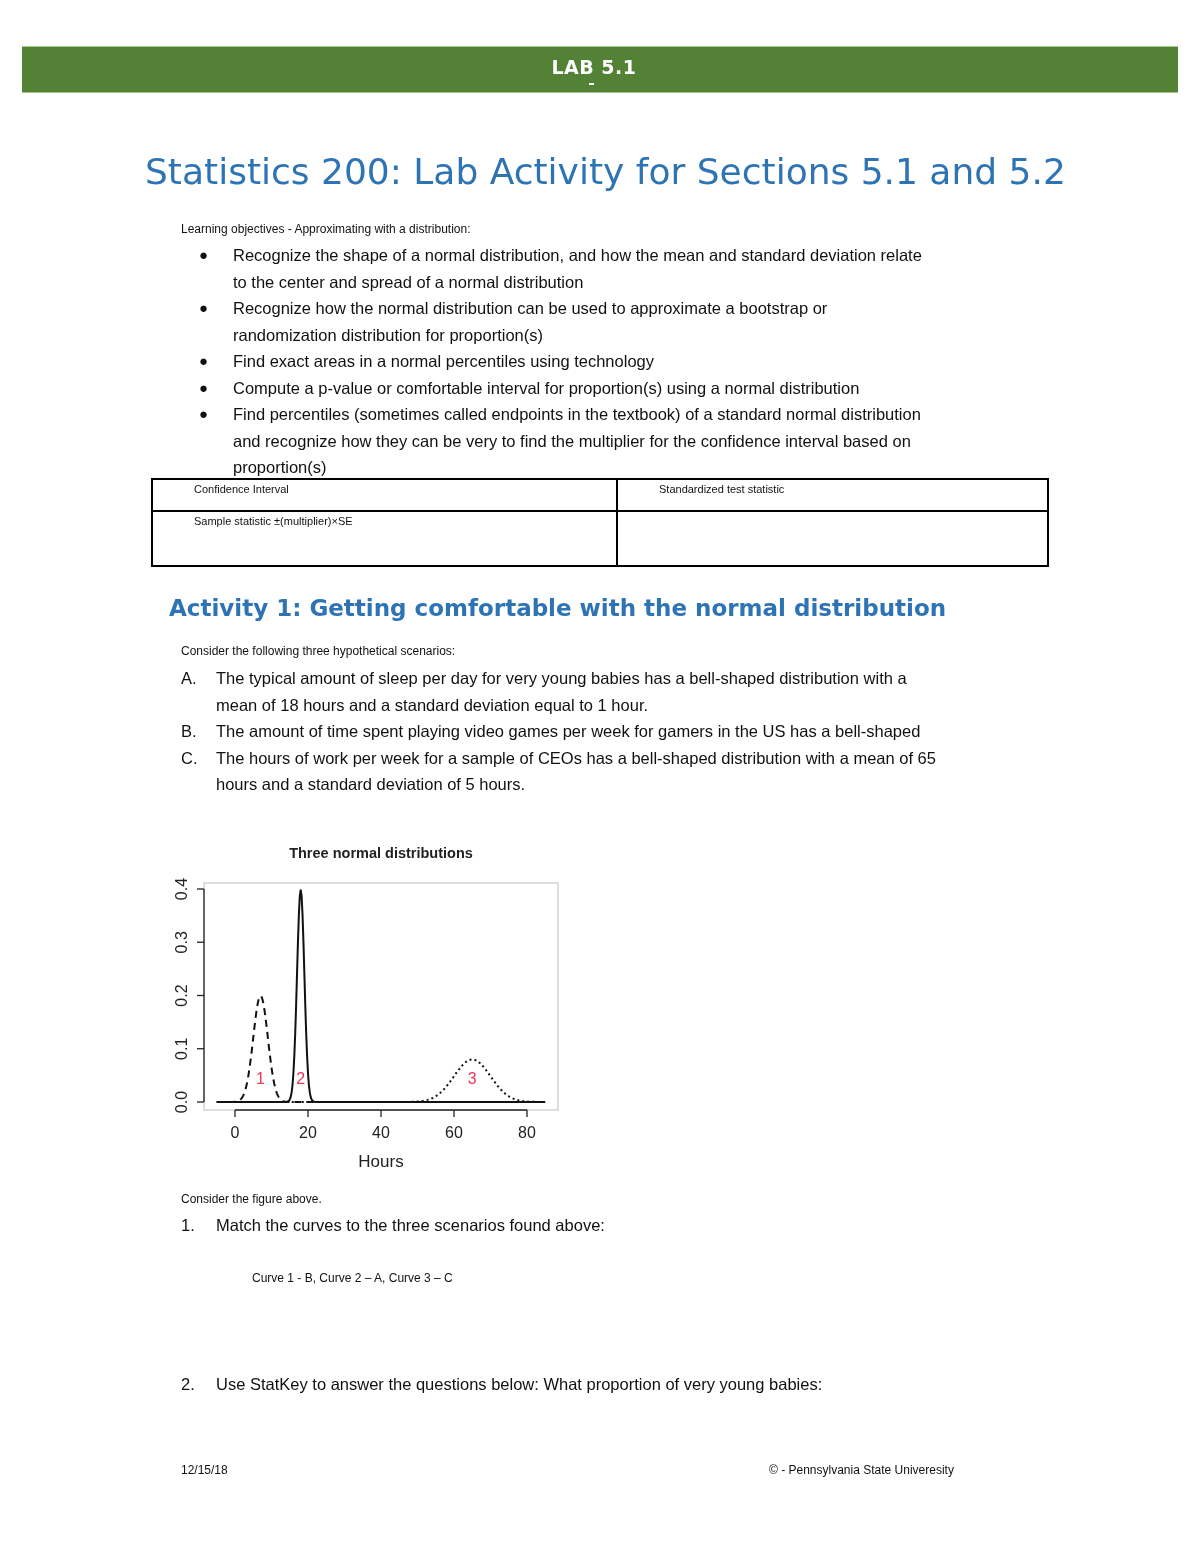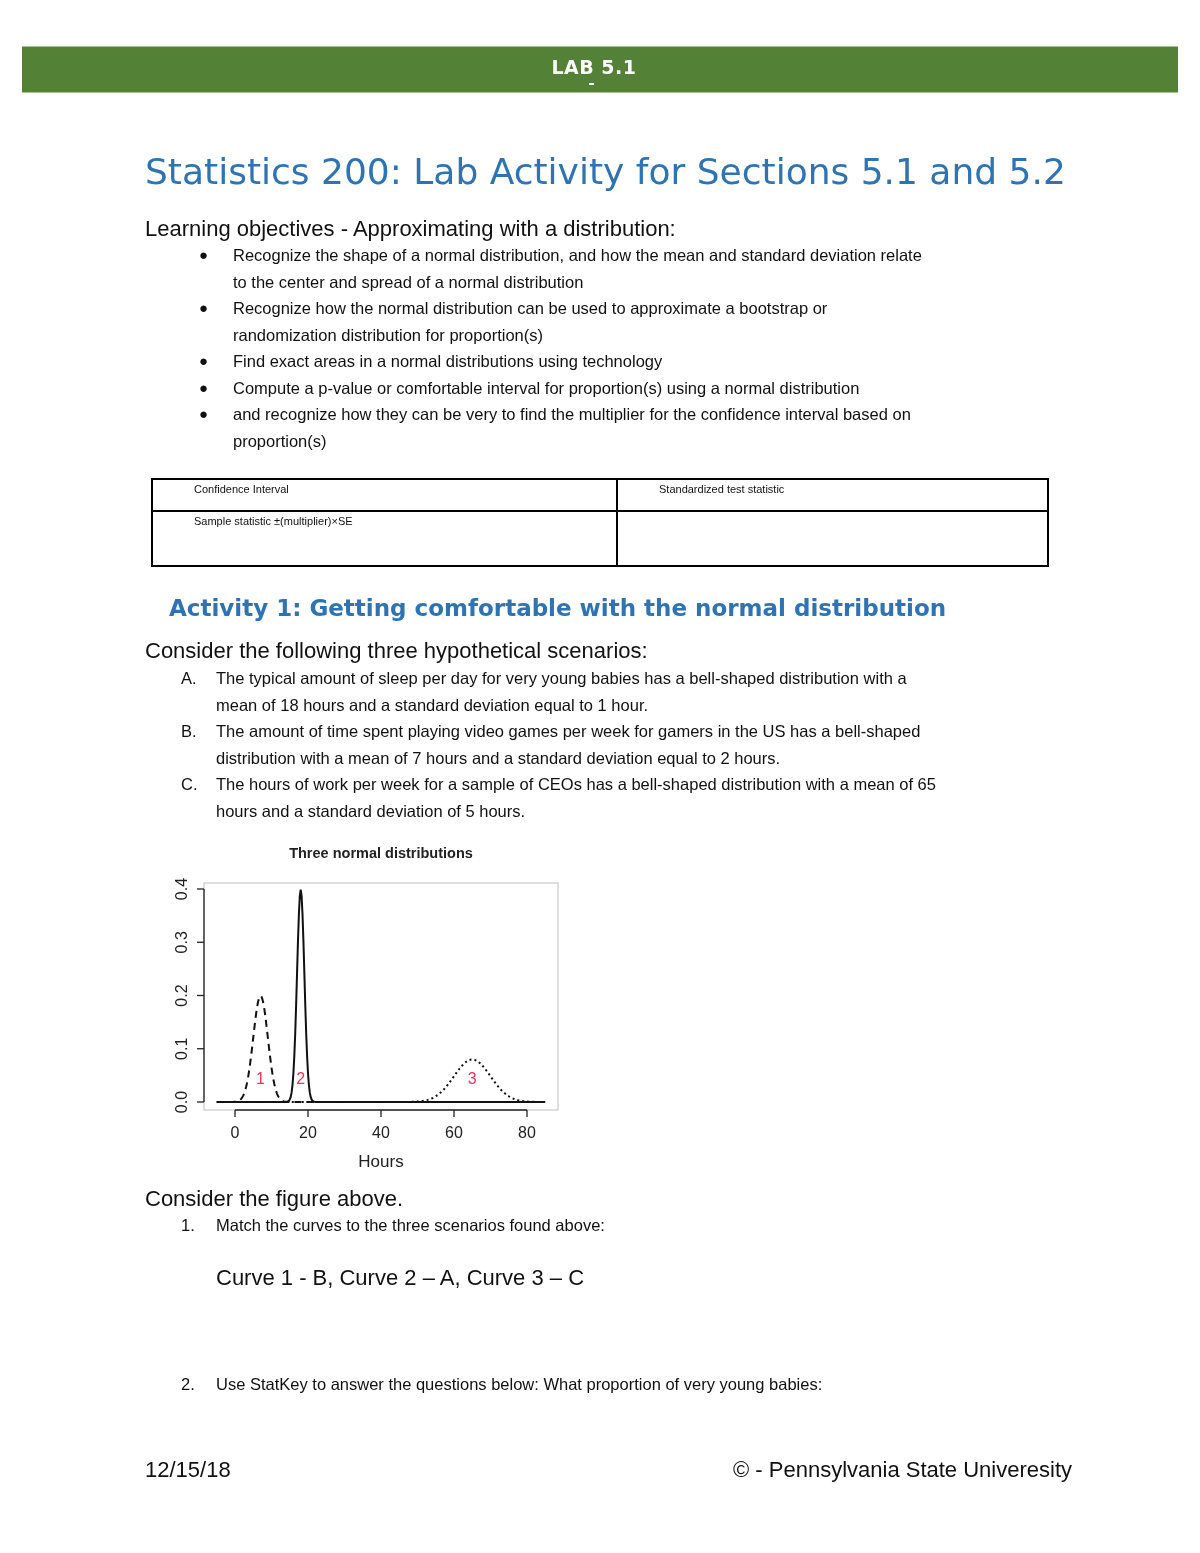--- a/index.html
+++ b/index.html
@@ -5,21 +5,21 @@
   html, body { margin:0; padding:0; background:#ffffff; }
   body { width:1200px; height:1553px; position:relative; overflow:hidden;
          font-family:"Liberation Sans", "DejaVu Sans", sans-serif; color:#111; }
   .hdr { position:absolute; left:22px; top:46px; width:1156px; height:45px;
          background:#538135; border-top:1px solid #a9c48f; border-bottom:1px solid #a9c48f; }
   .hdr-title { position:absolute; left:0; right:12px; top:9px; text-align:center; color:#fff;
                font-family:"DejaVu Sans", sans-serif; font-weight:bold; font-size:19px; letter-spacing:0.5px; }
   .hdr-dash { position:absolute; left:567px; top:36px; width:5px; height:2px; background:#fff; }
   .title { position:absolute; left:145px; top:151px; font-family:"DejaVu Sans", sans-serif;
            font-size:36px; color:#2e74b5; white-space:nowrap; }
-  .txt { position:absolute; font-size:22px; line-height:26.5px; white-space:nowrap; }
+  .txt { position:absolute; font-size:12px; line-height:26.5px; white-space:nowrap;margin-left:36px; }
   .lo-heading { left:145px; top:216px; }
   ul.obj { position:absolute; left:145px; top:242px; margin:0; padding:0; list-style:none; width:930px; }
   ul.obj li { position:relative; padding-left:88px; font-size:16.5px; line-height:26.5px; }
   ul.obj li .bullet { position:absolute; left:54px; top:0; font-size:15px; }
   table.formula { position:absolute; left:151px; top:478px; width:898px; border-collapse:collapse; }
   table.formula td { border:2px solid #000; font-size:11px; vertical-align:top; padding:3px 0 0 41px; }
   table.formula tr.r1 td { height:27px; }
   table.formula tr.r2 td { height:50px; }
   .act { position:absolute; left:145px; top:595px; font-family:"DejaVu Sans", sans-serif;
          font-size:23px; font-weight:bold; color:#2e74b5; white-space:nowrap;margin-left:24px; }
@@ -53,28 +53,29 @@
       <div>Recognize the shape of a normal distribution, and how the mean and standard deviation relate</div>
       <div>to the center and spread of a normal distribution</div>
     </li>
     <li>
       <span class="bullet">●</span>
       <div>Recognize how the normal distribution can be used to approximate a bootstrap or</div>
       <div>randomization distribution for proportion(s)</div>
     </li>
     <li>
       <span class="bullet">●</span>
-      <div>Find exact areas in a normal distributions using technology</div>
+      <div>Find exact areas in a normal percentiles using technology</div>
     </li>
     <li>
       <span class="bullet">●</span>
       <div>Compute a p-value or comfortable interval for proportion(s) using a normal distribution</div>
     </li>
     <li>
       <span class="bullet">●</span>
+      <div>Find percentiles (sometimes called endpoints in the textbook) of a standard normal distribution</div>
       <div>and recognize how they can be very to find the multiplier for the confidence interval based on</div>
       <div>proportion(s)</div>
     </li>
   </ul>
 
 <table class="formula">
   <tbody>
       <tr class="r1">
     <td style="width:422px">Confidence Interval</td>
     <td>Standardized test statistic</td>
@@ -91,21 +92,20 @@
 
 <ol class="scen">
   <li>
     <span class="lbl">A.</span>
     <div>The typical amount of sleep per day for very young babies has a bell-shaped distribution with a</div>
     <div>mean of 18 hours and a standard deviation equal to 1 hour.</div>
   </li>
   <li>
     <span class="lbl">B.</span>
     <div>The amount of time spent playing video games per week for gamers in the US has a bell-shaped</div>
-    <div>distribution with a mean of 7 hours and a standard deviation equal to 2 hours.</div>
   </li>
   <li>
     <span class="lbl">C.</span>
     <div>The hours of work per week for a sample of CEOs has a bell-shaped distribution with a mean of 65</div>
     <div>hours and a standard deviation of 5 hours.</div>
   </li>
 </ol>
 
 <div class="chart">
   <svg id="chart-svg" width="420" height="340" viewBox="160 838 420 340" xmlns="http://www.w3.org/2000/svg">

